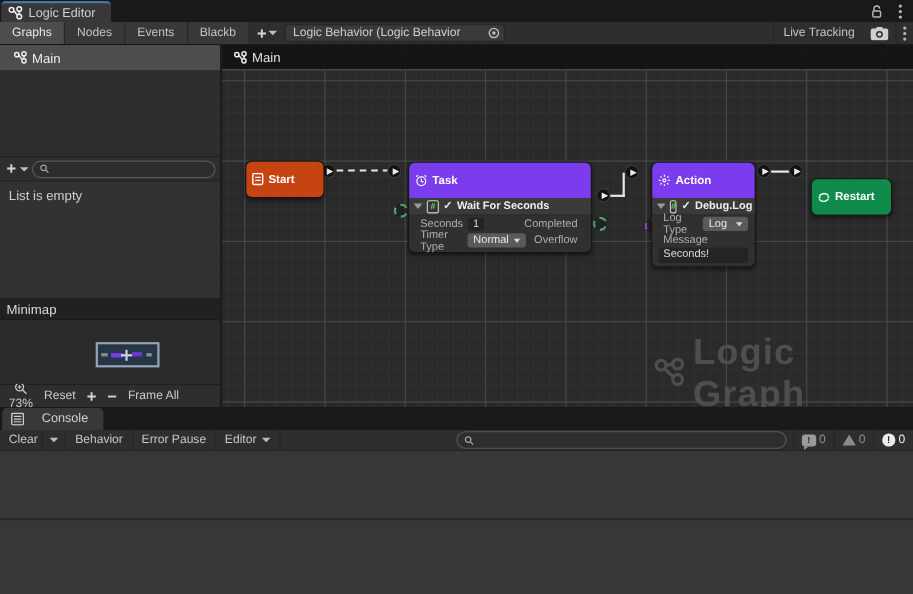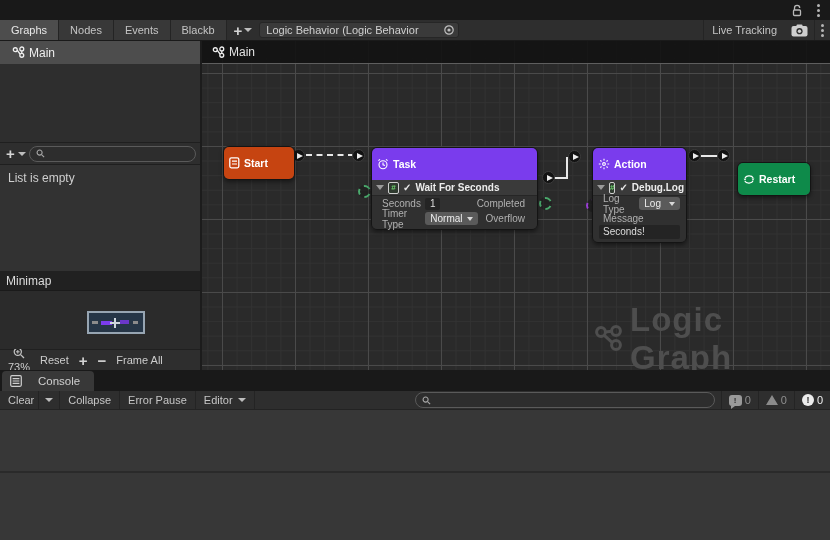--- a/index.html
+++ b/index.html
@@ -109,20 +109,33 @@
   .con-detail { flex:1; background:#373737; }
 
   svg { display:block; }
 </style>
 </head>
 <body>
 
 <div id="window">
 
   <div class="tabstrip">
+    <div class="win-tab" style="border-top-color: rgb(73, 124, 171);">
+      <span>
+        <svg width="15" height="14" viewBox="0 0 15 14">
+            <g fill="none" stroke="#efefef" stroke-width="1.4">
+              <circle cx="3.5" cy="4" r="2.1"></circle>
+              <circle cx="10.5" cy="3.2" r="2.1"></circle>
+              <circle cx="10.5" cy="10" r="2.1"></circle>
+              <path d="M5.5 4.5 L8.6 8.6 M10.5 5.3 L10.5 7.9"></path>
+            </g>
+          </svg>
+      </span>
+      <span>Logic Editor</span>
+    </div>
     <div class="tabstrip-icons">
       <span>
         <svg width="12" height="13" viewBox="0 0 12 13">
             <g fill="none" stroke="#b8b8b8" stroke-width="1.3">
               <path d="M3.5 6 V4 a2.6 2.6 0 0 1 5.2 0"></path>
               <rect x="2.5" y="6" width="7" height="5.5" rx="1"></rect>
             </g>
           </svg>
       </span>
       <span class="kebab">
@@ -420,21 +433,21 @@
       </div>
     </div>
     <div class="con-toolbar">
       <div class="con-btn grp">
           <span>Clear</span>
         </div>
       <div class="con-caret-btn">
           <span class="caret"></span>
         </div>
       <div class="con-btn">
-          <span>Collapse</span>
+          <span>Behavior</span>
         </div>
       <div class="con-btn">
           <span>Error Pause</span>
         </div>
       <div class="con-btn" style="gap:5px;">
         <span>Editor</span>
         <span class="caret"></span>
       </div>
       <div style="flex:1;"></div>
       <div class="con-search">

